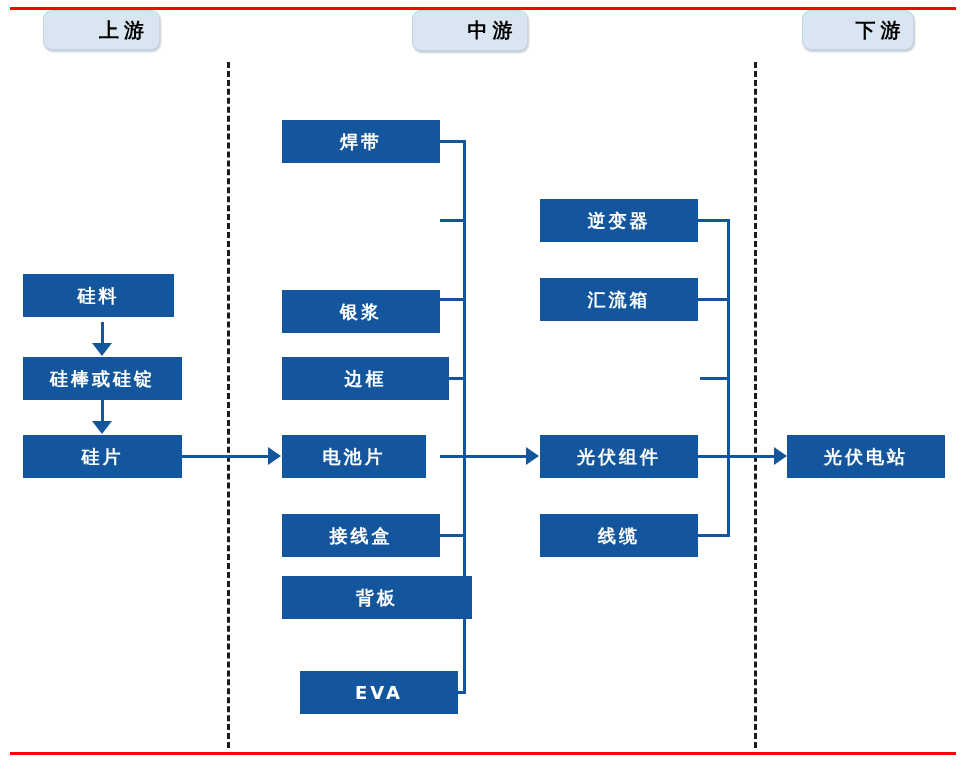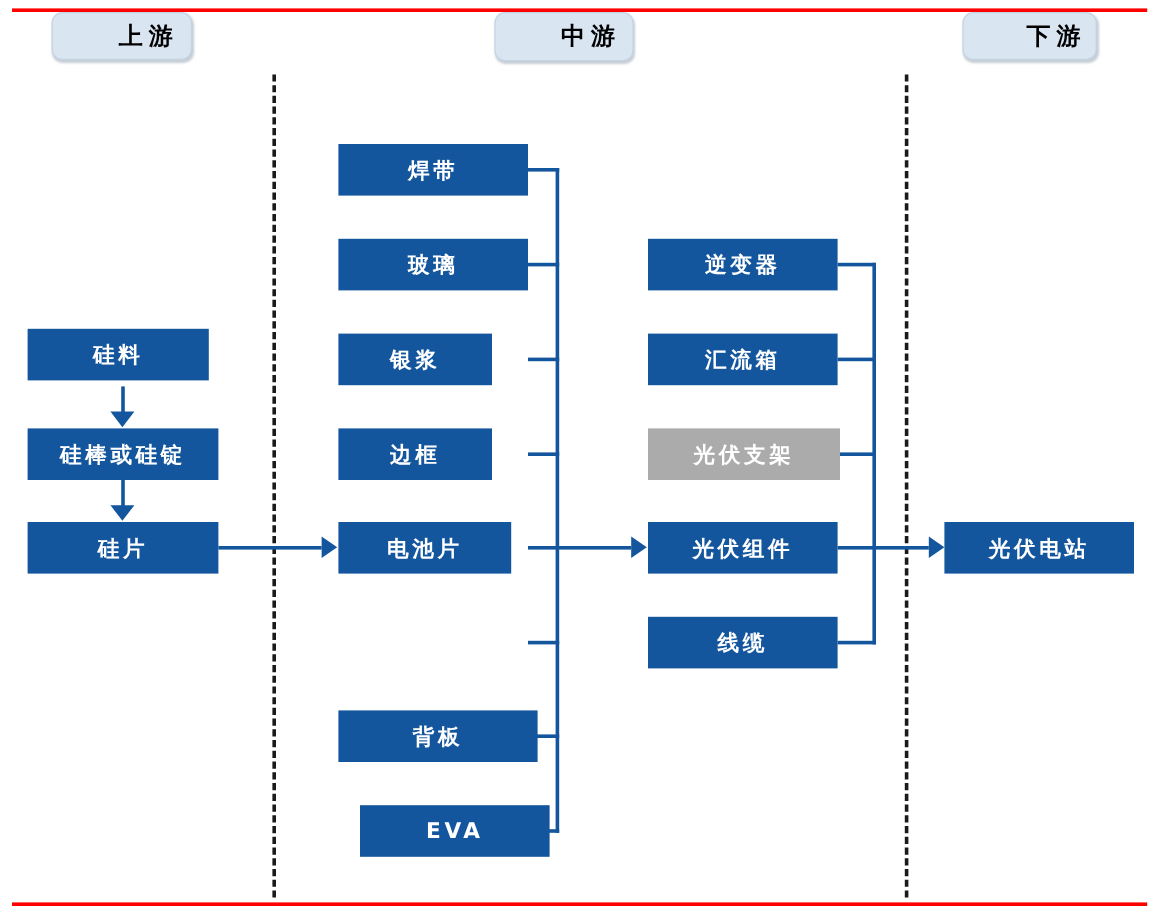--- a/index.html
+++ b/index.html
@@ -41,39 +41,38 @@
   <div class="node" style="left:23px;top:274px;width:151px">硅料</div>
   <div class="node" style="left:23px;top:357px;width:159px">硅棒或硅锭</div>
   <div class="node" style="left:23px;top:435px;width:159px">硅片</div>
 
   <div class="vline" style="left:101px;top:322px;height:22px"></div>
   <div class="arr-d" style="left:92px;top:343px"></div>
   <div class="vline" style="left:101px;top:400px;height:22px"></div>
   <div class="arr-d" style="left:92px;top:421px"></div>
 
   <div class="node" style="left:282px;top:120px;width:158px">焊带</div>
-  <div class="node" style="left:282px;top:199px;width:158px">玻璃</div>
-  <div class="node" style="left:282px;top:278px;width:128px">银浆</div>
-  <div class="node" style="left:282px;top:357px;width:128px">边框</div>
+  <div class="node" style="left:282px;top:290px;width:158px">银浆</div>
+  <div class="node" style="left:282px;top:357px;width:167px">边框</div>
   <div class="node" style="left:282px;top:435px;width:144px">电池片</div>
-  <div class="node" style="left:282px;top:592px;width:166px">背板</div>
+  <div class="node" style="left:282px;top:514px;width:158px">接线盒</div>
+  <div class="node" style="left:282px;top:576px;width:190px">背板</div>
   <div class="node" style="left:300px;top:671px;width:158px">EVA</div>
 
   <div class="vline" style="left:463px;top:140px;height:554px"></div>
   <div class="hline" style="left:440px;top:140px;width:26px"></div>
   <div class="hline" style="left:440px;top:219px;width:26px"></div>
   <div class="hline" style="left:440px;top:298px;width:26px"></div>
   <div class="hline" style="left:440px;top:377px;width:26px"></div>
   <div class="hline" style="left:440px;top:534px;width:26px"></div>
   <div class="hline" style="left:440px;top:612px;width:26px"></div>
   <div class="hline" style="left:440px;top:691px;width:26px"></div>
 
   <div class="node" style="left:540px;top:199px;width:158px">逆变器</div>
   <div class="node" style="left:540px;top:278px;width:158px">汇流箱</div>
-  <div class="node node--gray" style="left:540px;top:357px;width:160px">光伏支架</div>
   <div class="node" style="left:540px;top:435px;width:158px">光伏组件</div>
   <div class="node" style="left:540px;top:514px;width:158px">线缆</div>
 
   <div class="vline" style="left:727px;top:219px;height:318px"></div>
   <div class="hline" style="left:698px;top:219px;width:32px"></div>
   <div class="hline" style="left:698px;top:298px;width:32px"></div>
   <div class="hline" style="left:700px;top:377px;width:30px"></div>
   <div class="hline" style="left:698px;top:534px;width:32px"></div>
 
   <div class="node" style="left:787px;top:435px;width:158px">光伏电站</div>

